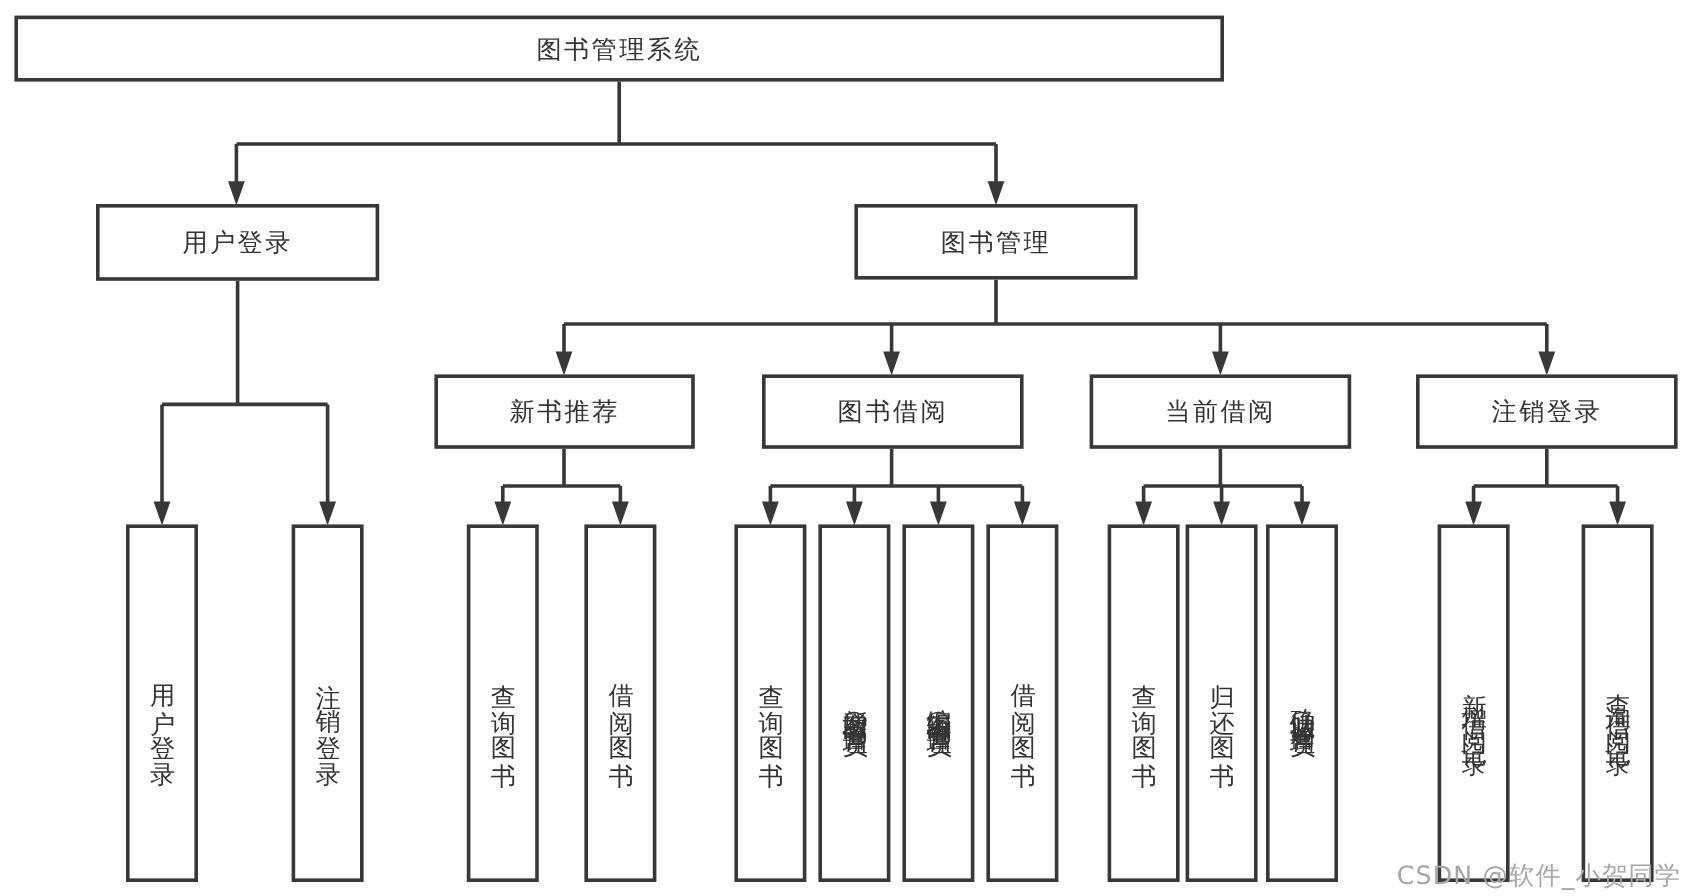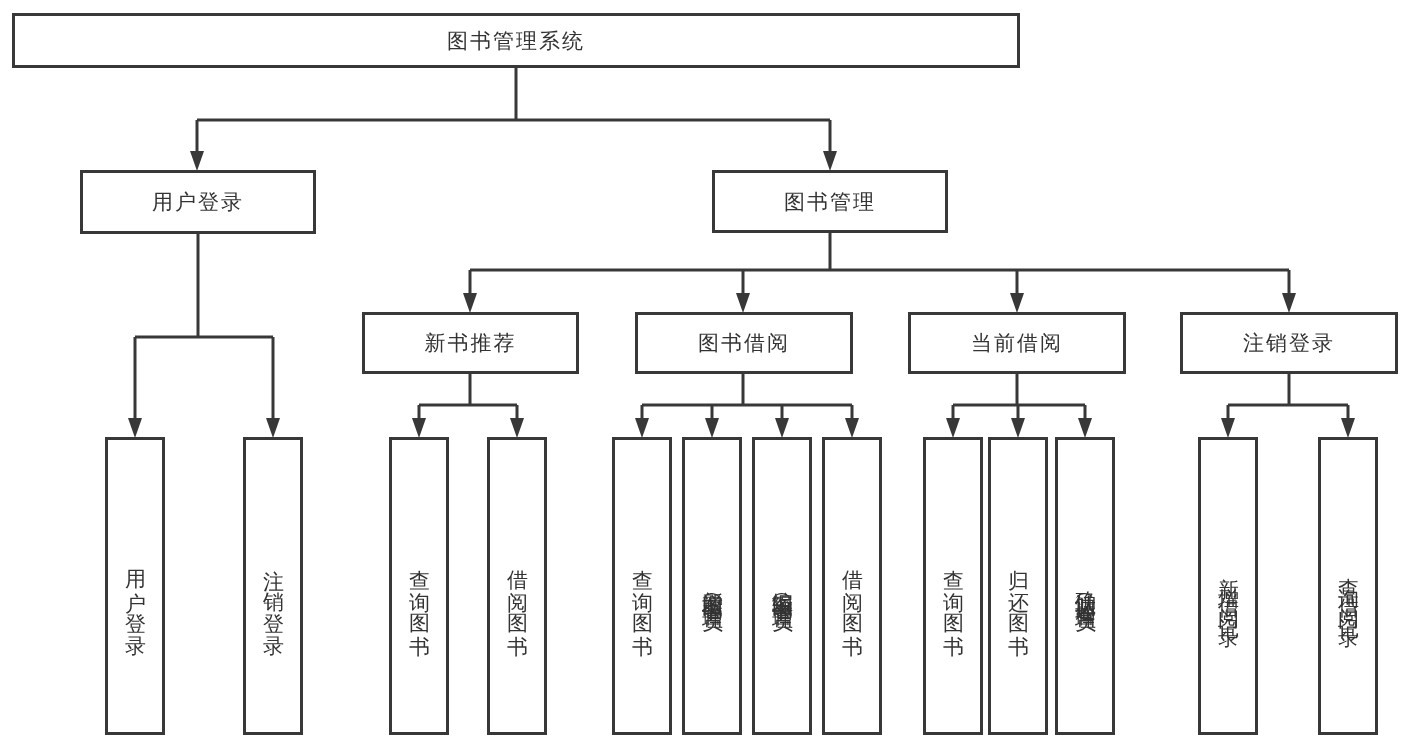--- a/index.html
+++ b/index.html
@@ -185,14 +185,15 @@
     <span>确认归还（管理员）</span>
   </div>
 
   <div class="box leaf mid" style="left:1198px;">
     <span>新增借阅记录</span>
   </div>
   <div class="box leaf mid" style="left:1318px;">
     <span>查询借阅记录</span>
   </div>
 
+  <div id="watermark">CSDN @软件_小贺同学</div>
 
 </div>
 
 </body></html>

